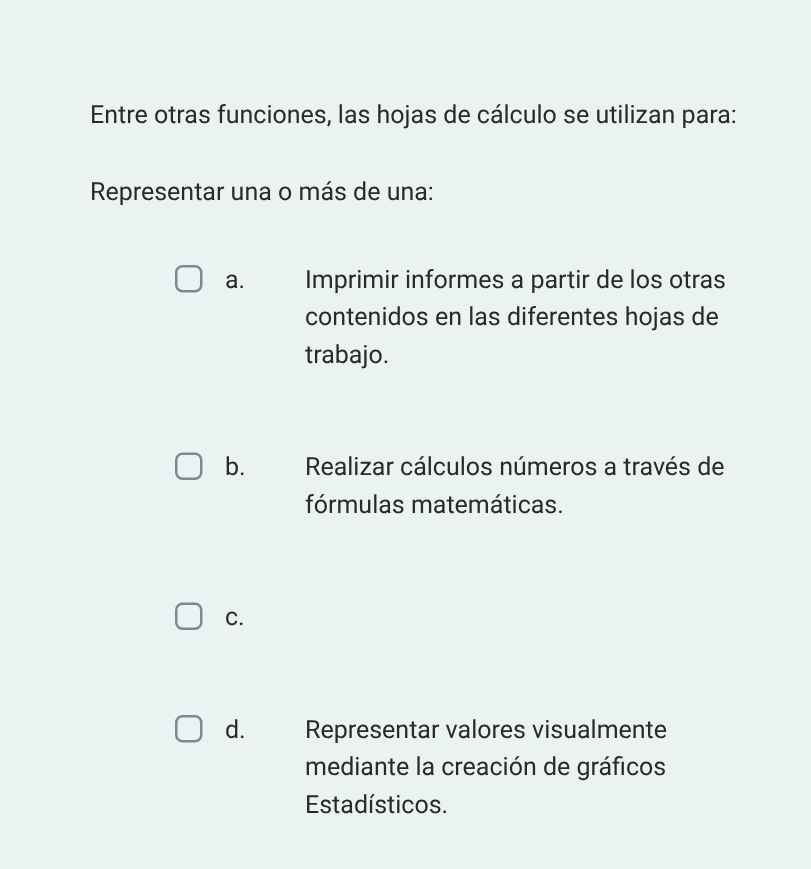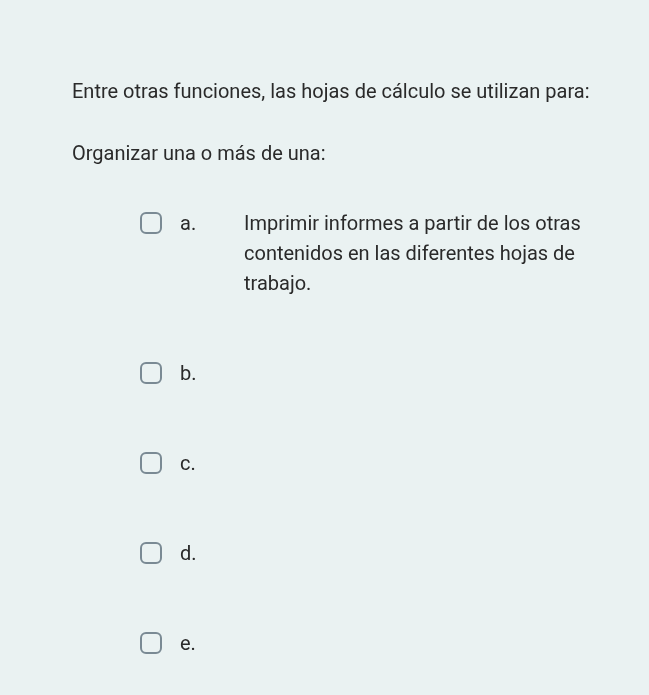--- a/index.html
+++ b/index.html
@@ -81,51 +81,53 @@
       border-top: 8px solid transparent;
       border-bottom: 8px solid transparent;
       border-right: 8px solid #2a2a2a;
     }
   </style>
 </head>
 <body>
 
 <div class="question-text">Entre otras funciones, las hojas de cálculo se utilizan para:</div>
 
-<div class="instruction-text">Organizar una o más de una:</div>
+<div class="instruction-text">Representar una o más de una:</div>
 
 <div class="options-list">
 
   <div class="option-row">
     <div class="checkbox-container">
       <div class="checkbox"></div>
     </div>
     <div class="option-letter">a.</div>
     <div class="option-text">Imprimir informes a partir de los otras contenidos en las diferentes hojas de trabajo.</div>
   </div>
 
   <div class="option-row">
     <div class="checkbox-container">
       <div class="checkbox"></div>
     </div>
     <div class="option-letter">b.</div>
+    <div class="option-text">Realizar cálculos números a través de fórmulas matemáticas.</div>
   </div>
 
   <div class="option-row">
     <div class="checkbox-container">
       <div class="checkbox"></div>
     </div>
     <div class="option-letter">c.</div>
   </div>
 
   <div class="option-row">
     <div class="checkbox-container">
       <div class="checkbox"></div>
     </div>
     <div class="option-letter">d.</div>
+    <div class="option-text">Representar valores visualmente mediante la creación de gráficos Estadísticos.</div>
   </div>
 
   <div class="option-row">
     <div class="checkbox-container">
       <div class="checkbox"></div>
     </div>
     <div class="option-letter">e.</div>
   </div>
 
 </div>

